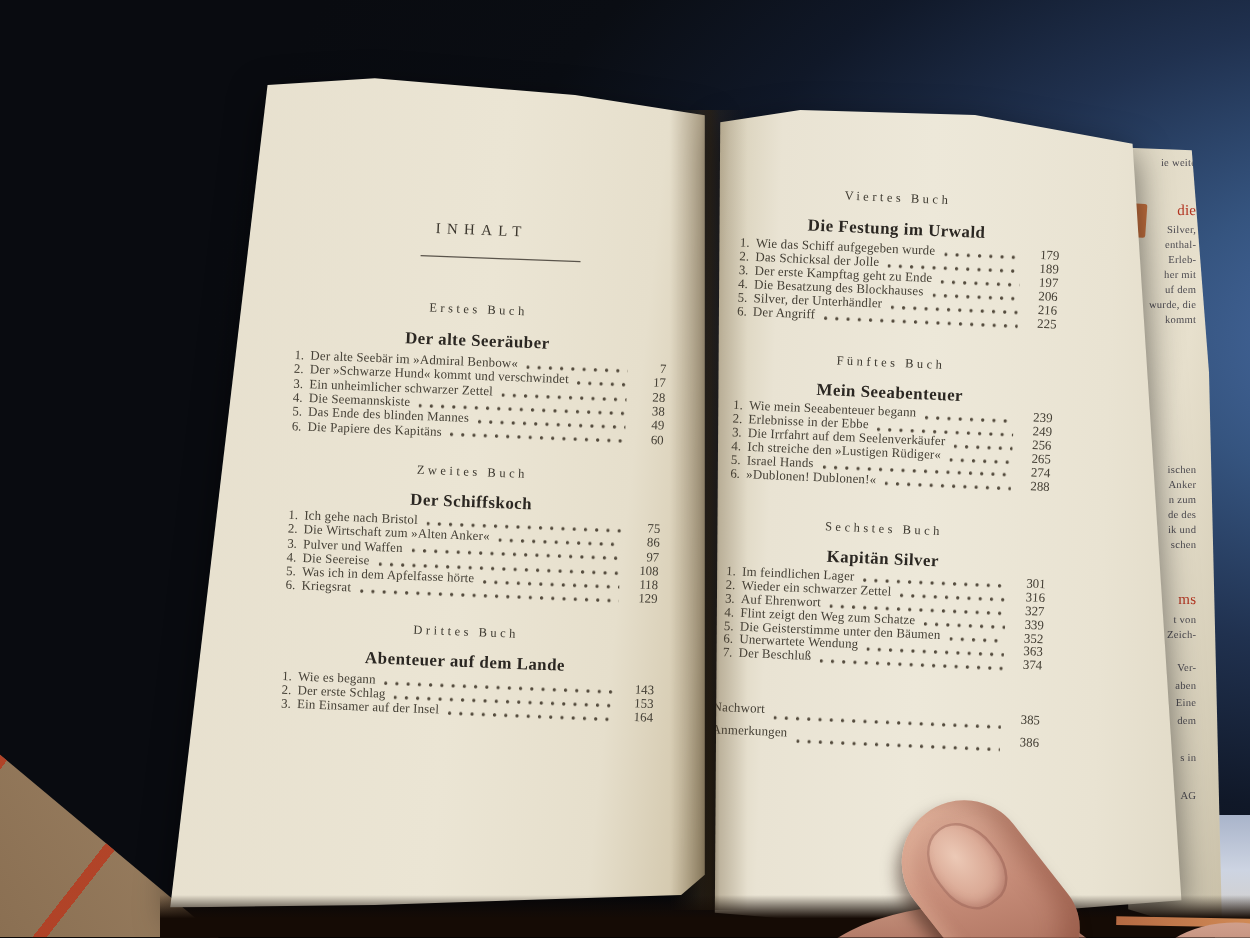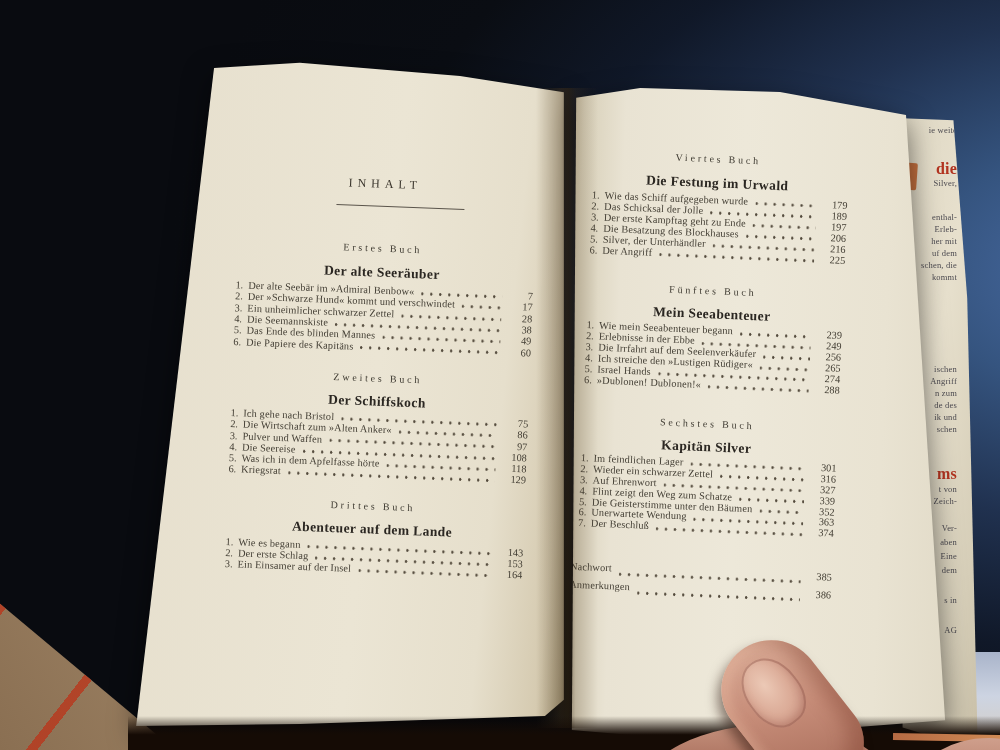--- a/index.html
+++ b/index.html
@@ -17,21 +17,21 @@
         rgba(185,55,28,.8) 34px 43px, transparent 43px 112px);}
   .corner-strip{position:absolute;left:972px;top:652px;width:28px;height:98px;z-index:2;
       background:linear-gradient(180deg,#a9b4ca 0%,#cdd4e2 45%,#d6cdc0 100%);}
   
   .flap{position:absolute;left:893px;top:104px;width:106px;height:646px;z-index:3;
       clip-path:polygon(9% 2.2%, 57% 2.5%, 70% 30%, 80% 100%, 9% 96.5%);
       background:linear-gradient(100deg,#ddd6c2 0%,#e7e0cd 40%,#d6ceb8 72%,#c2b89f 100%);}
   .frag-col{position:absolute;left:0;top:0;width:64px;text-align:right;
       font-size:8.5px;line-height:12px;color:#4c4a50;letter-spacing:.2px;}
   .frag{display:block;}
-  .frag.red{color:#b23420;font-weight:bold;font-size:16px;line-height:13px;}
+  .frag.red{color:#b23420;font-weight:normal;font-size:12px;line-height:13px;}
   .orange-sliver{position:absolute;left:906px;top:163px;width:11px;height:27px;z-index:4;
       background:#c4703f;transform:rotate(4deg);border-radius:2px;}
   .orange-bottom{position:absolute;left:893px;top:734px;width:107px;height:7px;z-index:8;
       background:linear-gradient(90deg,#b56a43,#d08a55);transform:rotate(1deg);}
   
   .page-wrap{position:absolute;filter:drop-shadow(0 10px 14px rgba(0,0,0,.55));}
   .left-wrap{left:130px;top:60px;width:440px;height:670px;z-index:5;}
   .right-wrap{left:560px;top:82px;width:395px;height:660px;z-index:6;}
   .left-page{position:absolute;inset:0;
       clip-path:polygon(19.1% 1.2%, 38.6% .4%, 75% 2.4%, 98.6% 4.8%, 98.6% 95.5%,
@@ -93,28 +93,28 @@
 <div class="scene">
   <div class="bg"></div>
   <div class="carpet"></div>
   <div class="corner-strip"></div>
 
   <div class="flap">
     <div class="frag-col">
       <span class="frag" style="margin-top:20px">ie weite</span>
       <span class="frag red" style="margin-top:26px">die</span>
       <span class="frag" style="margin-top:2px">Silver,</span>
-      <span class="frag" style="margin-top:22px">enthal-</span>
+      <span class="frag" style="margin-top:0">enthal-</span>
       <span class="frag">Erleb-</span>
       <span class="frag">her mit</span>
       <span class="frag">uf dem</span>
-      <span class="frag">schen, die</span>
+      <span class="frag">wurde, die</span>
       <span class="frag">kommt</span>
-      <span class="frag" style="margin-top:80px">ischen</span>
-      <span class="frag">Angriff</span>
+      <span class="frag" style="margin-top:108px">ischen</span>
+      <span class="frag">Anker</span>
       <span class="frag">n zum</span>
       <span class="frag">de des</span>
       <span class="frag">ik und</span>
       <span class="frag">schen</span>
       <span class="frag red" style="margin-top:32px">ms</span>
       <span class="frag" style="margin-top:3px">t von</span>
       <span class="frag">Zeich-</span>
       <span class="frag" style="margin-top:15px">Ver-</span>
       <span class="frag" style="margin-top:2px">aben</span>
       <span class="frag" style="margin-top:2px">Eine</span>

